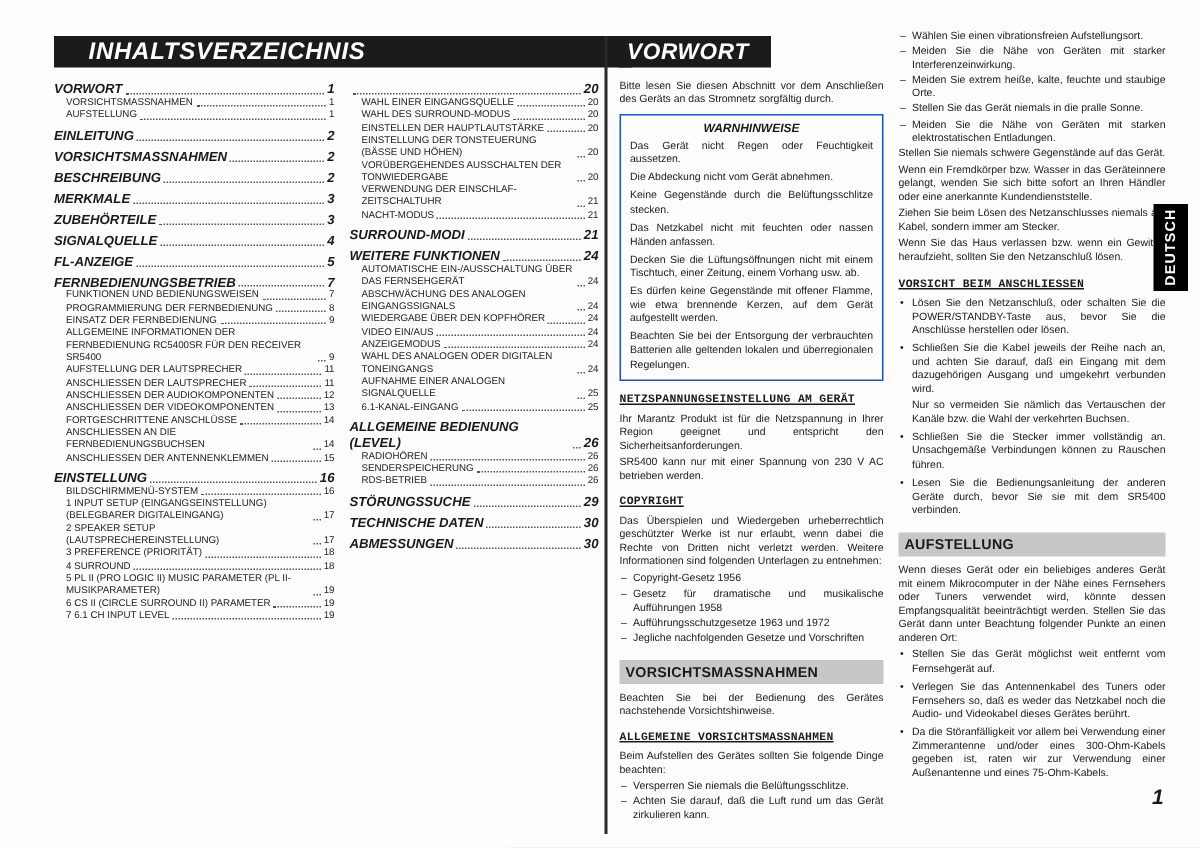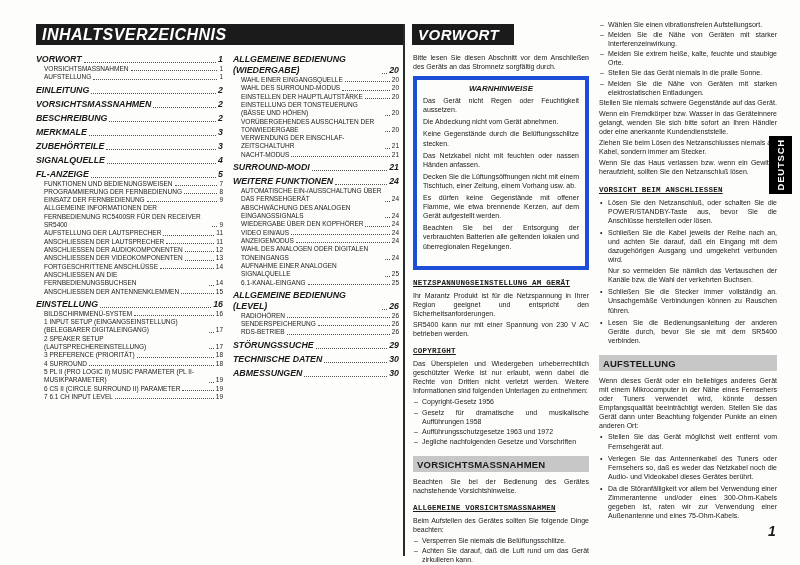--- a/index.html
+++ b/index.html
@@ -5,21 +5,21 @@
   html,body{margin:0;padding:0;background:#e8e8e8;}
   .page{
     position:relative;width:800px;height:565px;background:#fdfdfc;overflow:hidden;
     font-family:"Liberation Sans",sans-serif;color:#1a1a1a;
   }
   
   .titlebar{
     position:absolute;background:#1b1b1b;color:#fff;display:flex;align-items:center;
     font-weight:bold;font-style:italic;letter-spacing:.5px;
   }
-  .titlebar.toc{left:36px;top:24px;width:362px;height:21px;font-size:16px;padding-left:6px;}
+  .titlebar.toc{left:36px;top:24px;width:362px;height:21px;font-size:16px;padding-left:23px;}
   .titlebar.vorwort{left:412px;top:24px;width:96px;height:21px;font-size:15px;padding-left:6px;}
   
   .divider{position:absolute;left:403px;top:24px;width:2px;height:532px;background:#2a2a2a;}
   
   .toc-cols{position:absolute;left:36px;top:51px;width:363px;display:flex;gap:10px;}
   .toc-col{display:flex;flex-direction:column;}
   .toc-col.c1{width:187px;}
   .toc-col.c2{width:166px;}
   .toc-row{display:flex;align-items:flex-end;}
   .toc-row.l1{font-weight:bold;font-style:italic;font-size:8.8px;margin-top:3px;line-height:1.25;}
@@ -28,21 +28,21 @@
   .toc-row .leader{flex:1;min-width:5px;border-bottom:1px dotted #555;margin:0 2px 2px 2px;align-self:flex-end;}
   .toc-row .pg{align-self:flex-end;}
   
   .col{position:absolute;}
   .col3{left:413px;top:53px;width:176px;}
   .col4{left:599px;top:20px;width:178px;}
   .body{font-size:7px;line-height:1.3;text-align:justify;margin:0 0 2px 0;}
   .subhead{font-size:7.6px;font-weight:bold;text-decoration:underline;margin:9px 0 4px 0;letter-spacing:.2px;font-family:Liberation Mono, monospace;}
   .graybar{background:#c7c7c7;font-size:9.5px;font-weight:bold;padding:3px 4px 2px 4px;margin:10px 0 5px 0;letter-spacing:.2px;}
   
-  .warnbox{border:4px solid #1d4ed8;padding:4px 6px 15px 6px;margin:5px 0 2px 0;}
+  .warnbox{border:1px solid #1d4ed8;padding:4px 6px 5px 6px;margin:5px 0 2px 0;}
   .warn-title{text-align:center;font-weight:bold;font-style:italic;font-size:8px;margin-bottom:3px;}
   .warnbox .body{margin-bottom:3px;}
   .warnbox .body:last-child{margin-bottom:0;}
   
   .dash,.bullet{position:relative;padding-left:9px;font-size:7px;line-height:1.3;text-align:justify;margin:0 0 1px 0;}
   .dash::before{content:"–";position:absolute;left:1px;top:0;}
   .bullet::before{content:"•";position:absolute;left:1px;top:0;}
   .bullet{margin-bottom:3px;}
   .bullet .sub{display:block;margin-top:2px;}
   .bullet .sub:empty{display:none;}
@@ -130,20 +130,25 @@
           <span class="pg">4</span>
         </div>
 
         <div class="toc-row l1">
           <span class="lbl">FL-ANZEIGE</span>
           <span class="leader"></span>
           <span class="pg">5</span>
         </div>
 
 
+        <div class="toc-row l1">
+          <span class="lbl">FERNBEDIENUNGSBETRIEB</span>
+          <span class="leader"></span>
+          <span class="pg">7</span>
+        </div>
 
         <div class="toc-row l2">
           <span class="lbl">FUNKTIONEN UND BEDIENUNGSWEISEN</span>
           <span class="leader"></span>
           <span class="pg">7</span>
         </div>
 
         <div class="toc-row l2">
           <span class="lbl">PROGRAMMIERUNG DER FERNBEDIENUNG</span>
           <span class="leader"></span>
@@ -255,21 +260,20 @@
 
         <div class="toc-row l2">
           <span class="lbl">7 6.1 CH INPUT LEVEL</span>
           <span class="leader"></span>
           <span class="pg">19</span>
         </div>
       </div>
     <div class="toc-col c2">
 
         <div class="toc-row l1">
-          <span class="lbl">ALLGEMEINE BEDIENUNG (WIEDERGABE)</span>
           <span class="leader"></span>
           <span class="pg">20</span>
         </div>
 
         <div class="toc-row l2">
           <span class="lbl">WAHL EINER EINGANGSQUELLE</span>
           <span class="leader"></span>
           <span class="pg">20</span>
         </div>
 

